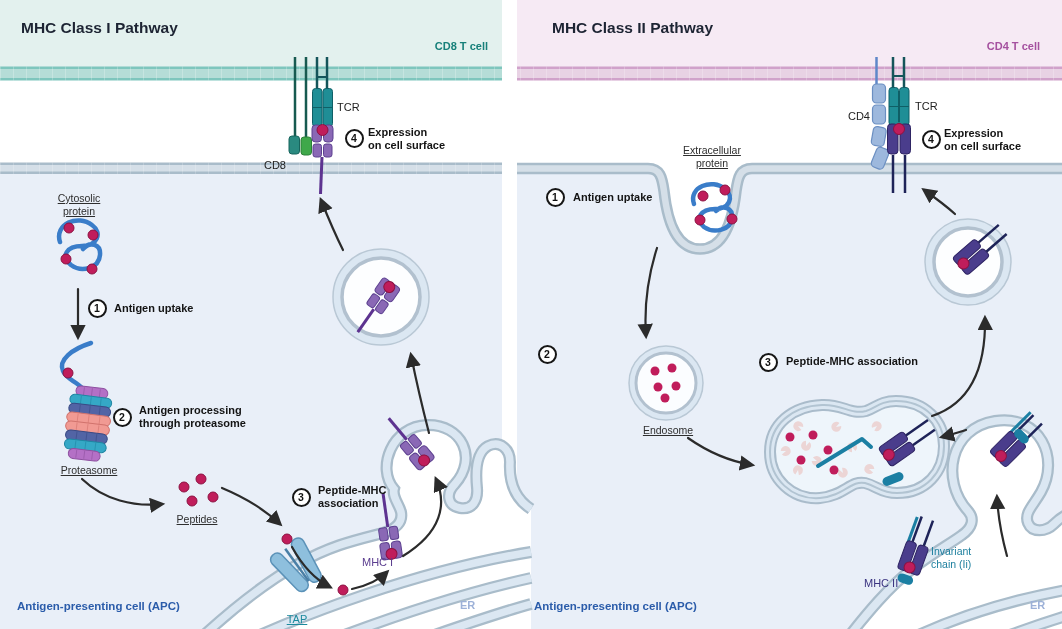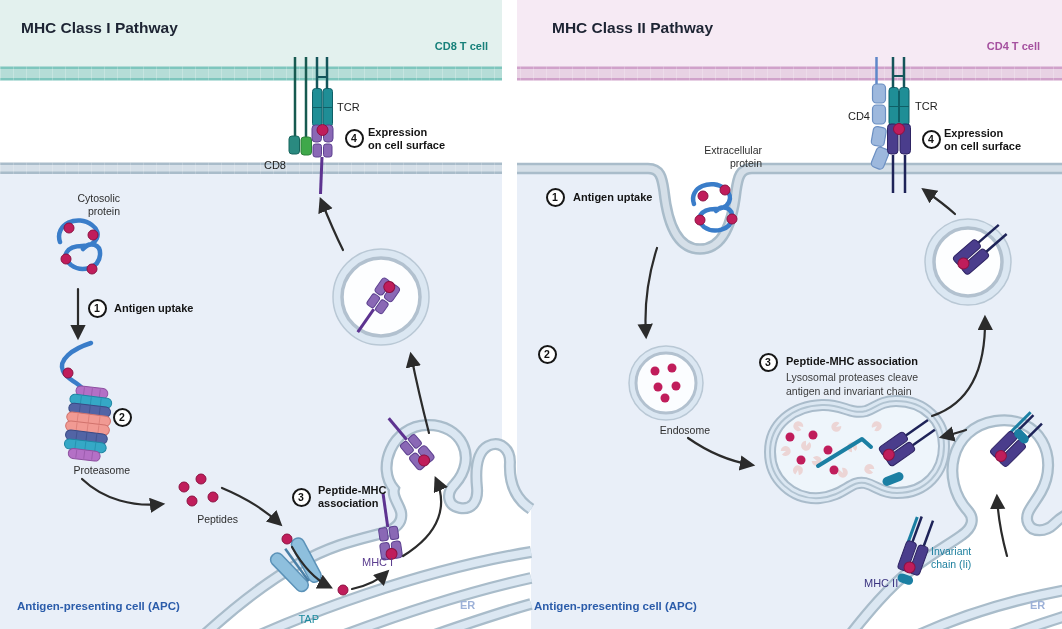--- a/index.html
+++ b/index.html
@@ -1,21 +1,21 @@
 <!DOCTYPE html>
 <html><head>
 <meta charset="utf-8">
 <style>
   html,body{margin:0;padding:0;background:#fff;}
   #stage{position:relative;width:1062px;height:629px;overflow:hidden;
          font-family:"Liberation Sans",sans-serif;background:#fff;}
   #gfx{position:absolute;left:0;top:0;}
   .lbl{position:absolute;font:10.5px/12.5px "Liberation Sans",sans-serif;color:#2e2e2e;white-space:pre-line;}
   .b{font-weight:bold;font-size:11px;line-height:13px;color:#141414;}
-  .ctr{text-align:right;}
+  .ctr{text-align:center;text-decoration:underline;}
   .rgt{text-align:right;}
   .title{font:bold 15.5px/18px "Liberation Sans",sans-serif;color:#1d2433;}
   .teal{color:#17807a;font-weight:bold;font-size:11px;}
   .pink{color:#a5519f;font-weight:bold;font-size:11px;}
   .apc{color:#2b5caa;font-weight:bold;font-size:11.5px;}
   .er{color:#9db1d8;font-weight:bold;font-size:11px;}
   .tap{color:#1c8a9e;font-size:11px;margin-top:24px;}
   .mhc1c{color:#5b3d8f;font-size:11px;padding-left:16px;}
   .mhc2c{color:#3a3380;font-size:11px;}
   .inv{color:#1c7f9e;font-size:10.5px;line-height:13px;}
@@ -332,20 +332,22 @@
 </svg>
 
 <div class="lbl title" style="left:21px;top:19px;">MHC Class I Pathway</div>
 <div class="lbl teal rgt" style="left:370px;top:40px;width:118px;">CD8 T cell</div>
 <div class="lbl rgt" style="left:258px;top:140px;width:28px;font-size:11px;color:#222;margin-top:19px;">CD8</div>
 <div class="lbl" style="left:337px;top:101px;font-size:11px;color:#222;">TCR</div>
 
 <div class="step-circle" style="left:87.5px;top:298.5px;">1</div>
 <div class="lbl b" style="left:114px;top:302px;">Antigen uptake</div>
 <div class="step-circle" style="left:112.5px;top:407.5px;">2</div>
+<div class="lbl b" style="left:139px;top:404px;">Antigen processing
+through proteasome</div>
 <div class="step-circle" style="left:291.5px;top:487.5px;">3</div>
 <div class="lbl b" style="left:318px;top:484px;">Peptide-MHC
 association</div>
 <div class="step-circle" style="left:344.5px;top:128.5px;">4</div>
 <div class="lbl b" style="left:368px;top:126px;">Expression
 on cell surface</div>
 
 <div class="lbl ctr" style="left:38px;top:192px;width:82px;">Cytosolic
 protein</div>
 <div class="lbl ctr" style="left:48px;top:464px;width:82px;">Proteasome</div>
@@ -360,22 +362,20 @@
 <div class="lbl ctr" style="left:662px;top:144px;width:100px;">Extracellular
 protein</div>
 <div class="lbl rgt" style="left:842px;top:110px;width:28px;font-size:11px;color:#222;">CD4</div>
 <div class="lbl" style="left:915px;top:100px;font-size:11px;color:#222;">TCR</div>
 
 <div class="step-circle" style="left:545.5px;top:187.5px;">1</div>
 <div class="lbl b" style="left:573px;top:191px;">Antigen uptake</div>
 <div class="step-circle" style="left:537.5px;top:344.5px;">2</div>
 <div class="step-circle" style="left:758.5px;top:352.5px;">3</div>
 <div class="lbl b" style="left:786px;top:355px;">Peptide-MHC association</div>
-<div class="lbl sub" style="left:786px;top:371px;">Lysosomal proteases cleave
-antigen and invariant chain</div>
 <div class="step-circle" style="left:921.5px;top:129.5px;">4</div>
 <div class="lbl b" style="left:944px;top:127px;">Expression
 on cell surface</div>
 
 <div class="lbl ctr" style="left:626px;top:424px;width:84px;">Endosome</div>
 <div class="lbl mhc2c" style="left:864px;top:577px;">MHC II</div>
 <div class="lbl inv" style="left:931px;top:545px;">Invariant
 chain (Ii)</div>
 <div class="lbl apc" style="left:534px;top:600px;">Antigen-presenting cell (APC)</div>
 <div class="lbl er" style="left:1030px;top:599px;">ER</div>

